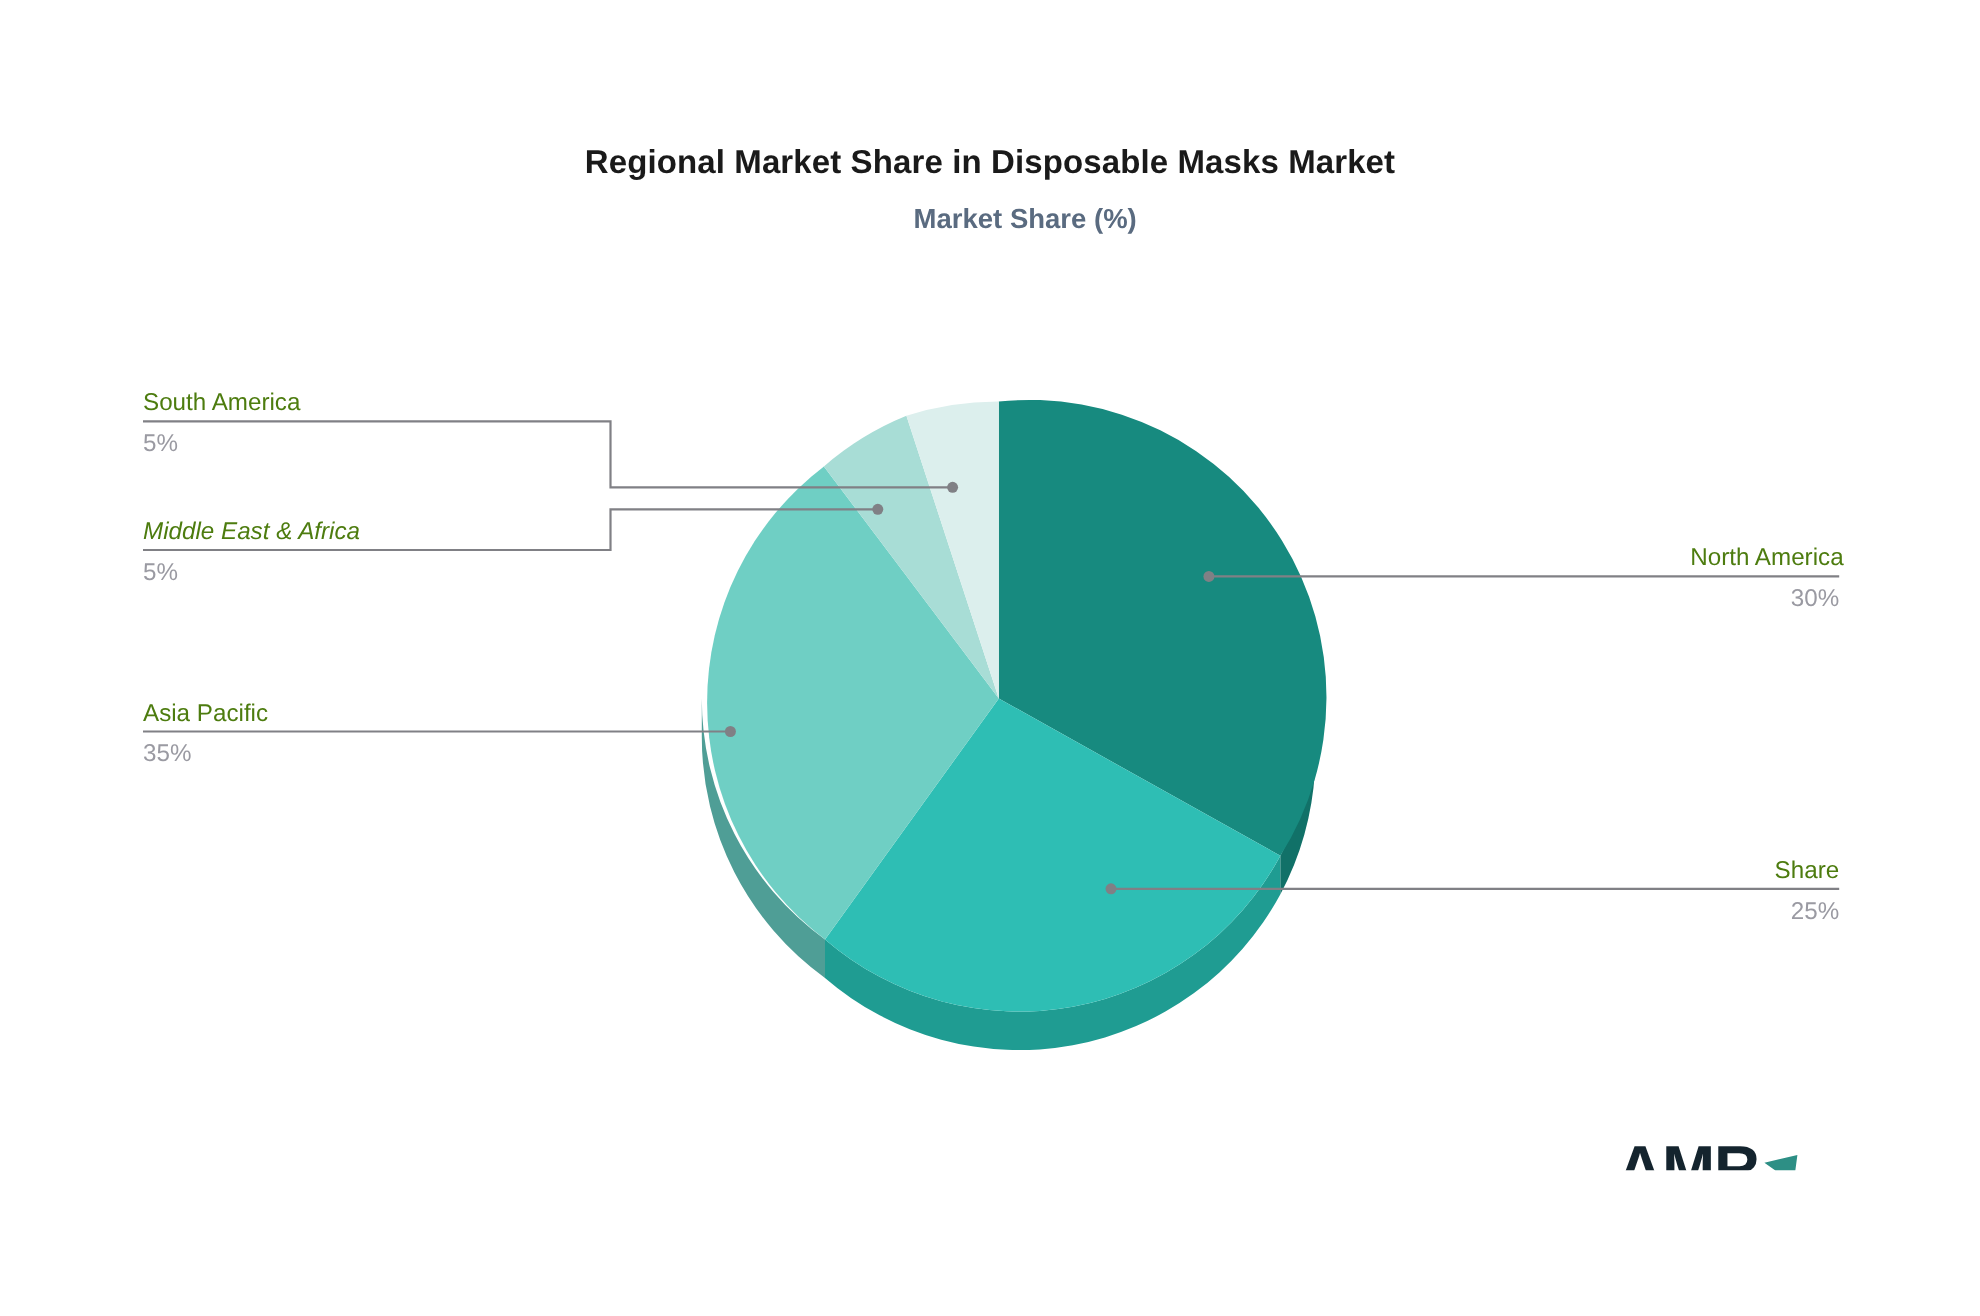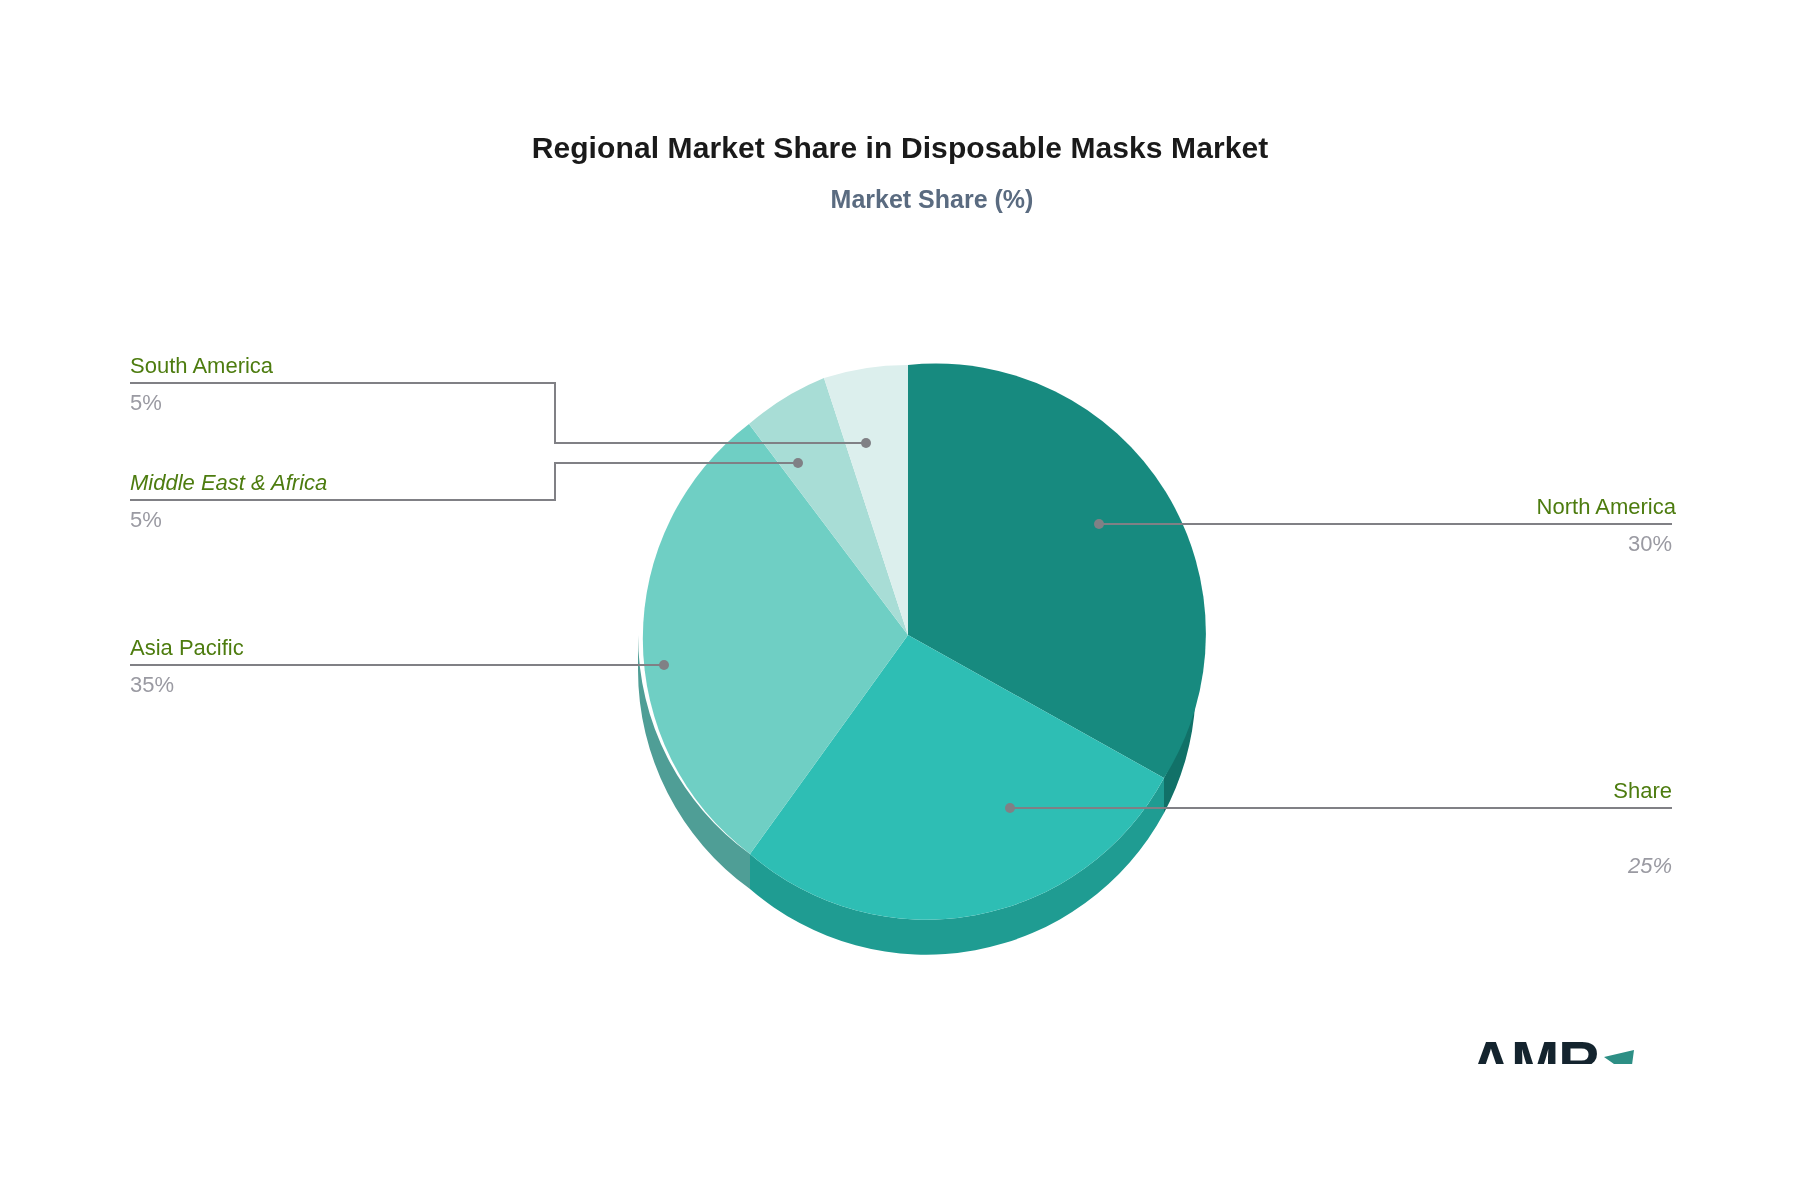--- a/index.html
+++ b/index.html
@@ -171,21 +171,21 @@
   <div class="callout right" style="right:124px; top:521px; transform:translateY(-100%);">
     <div class="cl-name">North America</div>
   </div>
   <div class="callout right" style="right:128px; top:529px;">
     <div class="cl-value">30%</div>
   </div>
 
   <div class="callout right" style="right:128px; top:805px; transform:translateY(-100%);">
     <div class="cl-name">Share</div>
   </div>
-  <div class="callout right" style="right:128px; top:851px;font-style:italic;">
+  <div class="callout right" style="right:128px; top:813px;">
     <div class="cl-value">25%</div>
   </div>
 
   <svg id="amr-logo" viewBox="0 0 175 70">
     <text x="0" y="52" font-family="Liberation Sans, sans-serif" font-size="58" font-weight="bold" fill="#14242e" letter-spacing="-1">AMR</text>
     <path fill="#2d8f85" d="M 96 64
              C 112 62 131 52 144 34
              L 134 27
              L 164 20
              L 160 50

